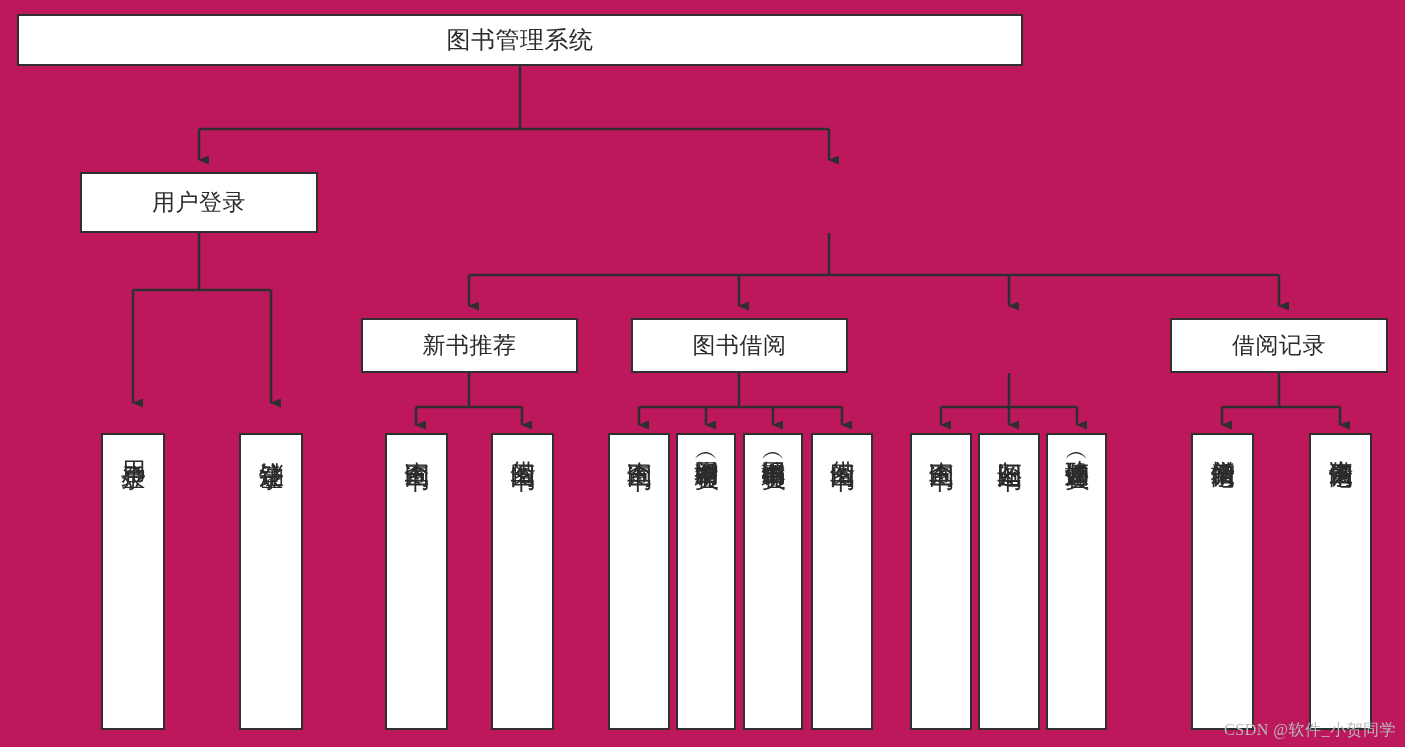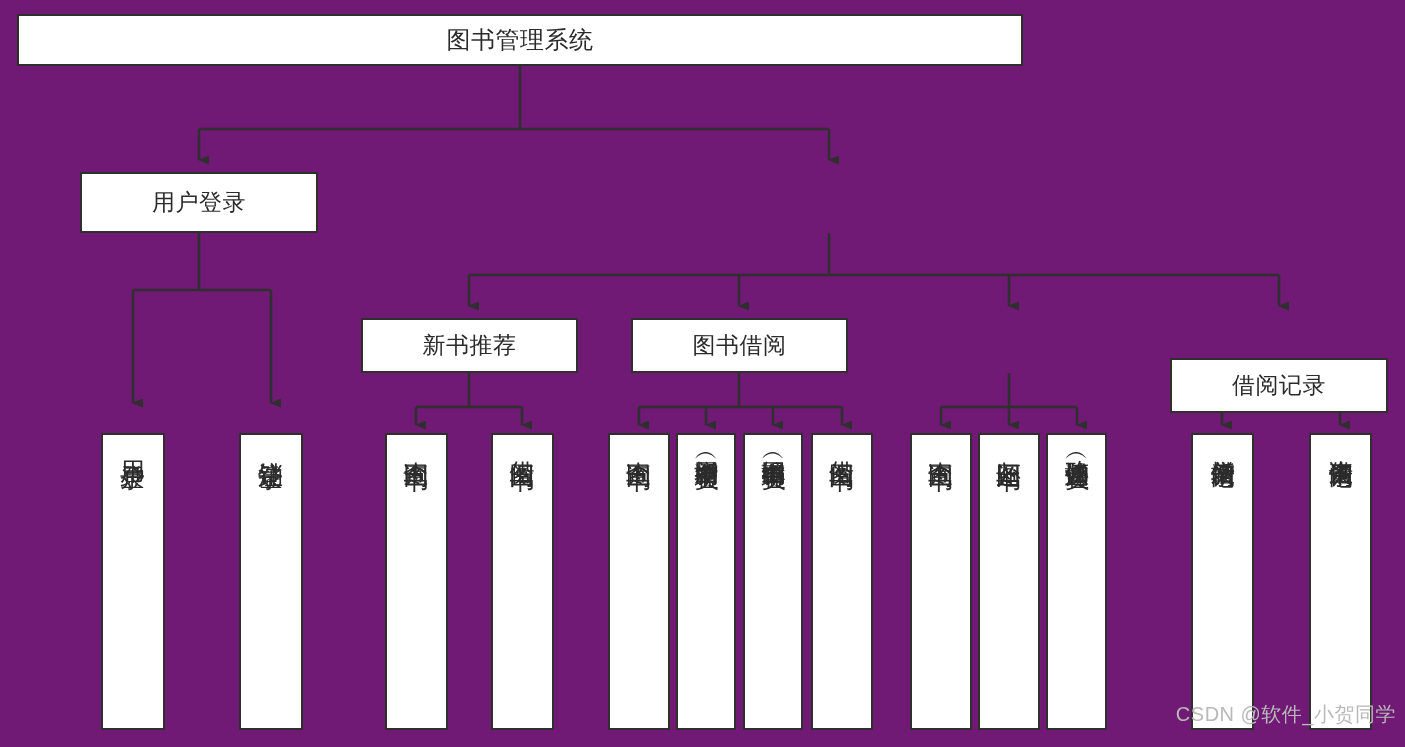--- a/index.html
+++ b/index.html
@@ -4,22 +4,22 @@
 <style>
   html, body {
     margin: 0;
     padding: 0;
     background: #ffffff;
   }
   #canvas {
     position: relative;
     width: 1405px;
     height: 747px;
-    background: #701a75;
-    font-family: Liberation Sans, sans-serif;
+    background: #be185d;
+    font-family: Liberation Serif, serif;
     overflow: hidden;
   }
   #wires {
     position: absolute;
     left: 0;
     top: 0;
     width: 1405px;
     height: 747px;
     pointer-events: none;
   }
@@ -57,22 +57,22 @@
     color: #2b2b2b;
     white-space: nowrap;
   }
   .vtext.long {
     font-size: 24px;
     letter-spacing: 1px;
   }
   #watermark {
     position: absolute;
     right: 9px;
-    bottom: 19px;
-    font-size: 20px;
+    bottom: 6px;
+    font-size: 16px;
     color: #b9b9b9;
     letter-spacing: 0.5px;
     white-space: nowrap;
   }
 </style>
 </head>
 <body>
 
 <div id="canvas">
 
@@ -125,21 +125,21 @@
       <path d="M1340,407 L1340,425" marker-end="url(#arw)"></path>
     </g>
   </svg>
 
   <div class="node h root" style="left:17px; top:14px; width:1006px; height:52px;">图书管理系统</div>
 
   <div class="node h" style="left:80px; top:172px; width:238px; height:61px;">用户登录</div>
 
   <div class="node h" style="left:631px; top:318px; width:217px; height:55px;">图书借阅</div>
   <div class="node h" style="left:361px; top:318px; width:217px; height:55px;">新书推荐</div>
-  <div class="node h" style="left:1170px; top:318px; width:218px; height:55px;margin-top:40px;">借阅记录</div>
+  <div class="node h" style="left:1170px; top:318px; width:218px; height:55px;">借阅记录</div>
 
   <div class="node v" style="left:101px; top:433px; width:64px; height:297px;">
     <span class="vtext">用户登录</span>
   </div>
   <div class="node v" style="left:239px; top:433px; width:64px; height:297px;">
     <span class="vtext">注销登录</span>
   </div>
 
   <div class="node v" style="left:385px; top:433px; width:63px; height:297px;">
     <span class="vtext">查询图书</span>

